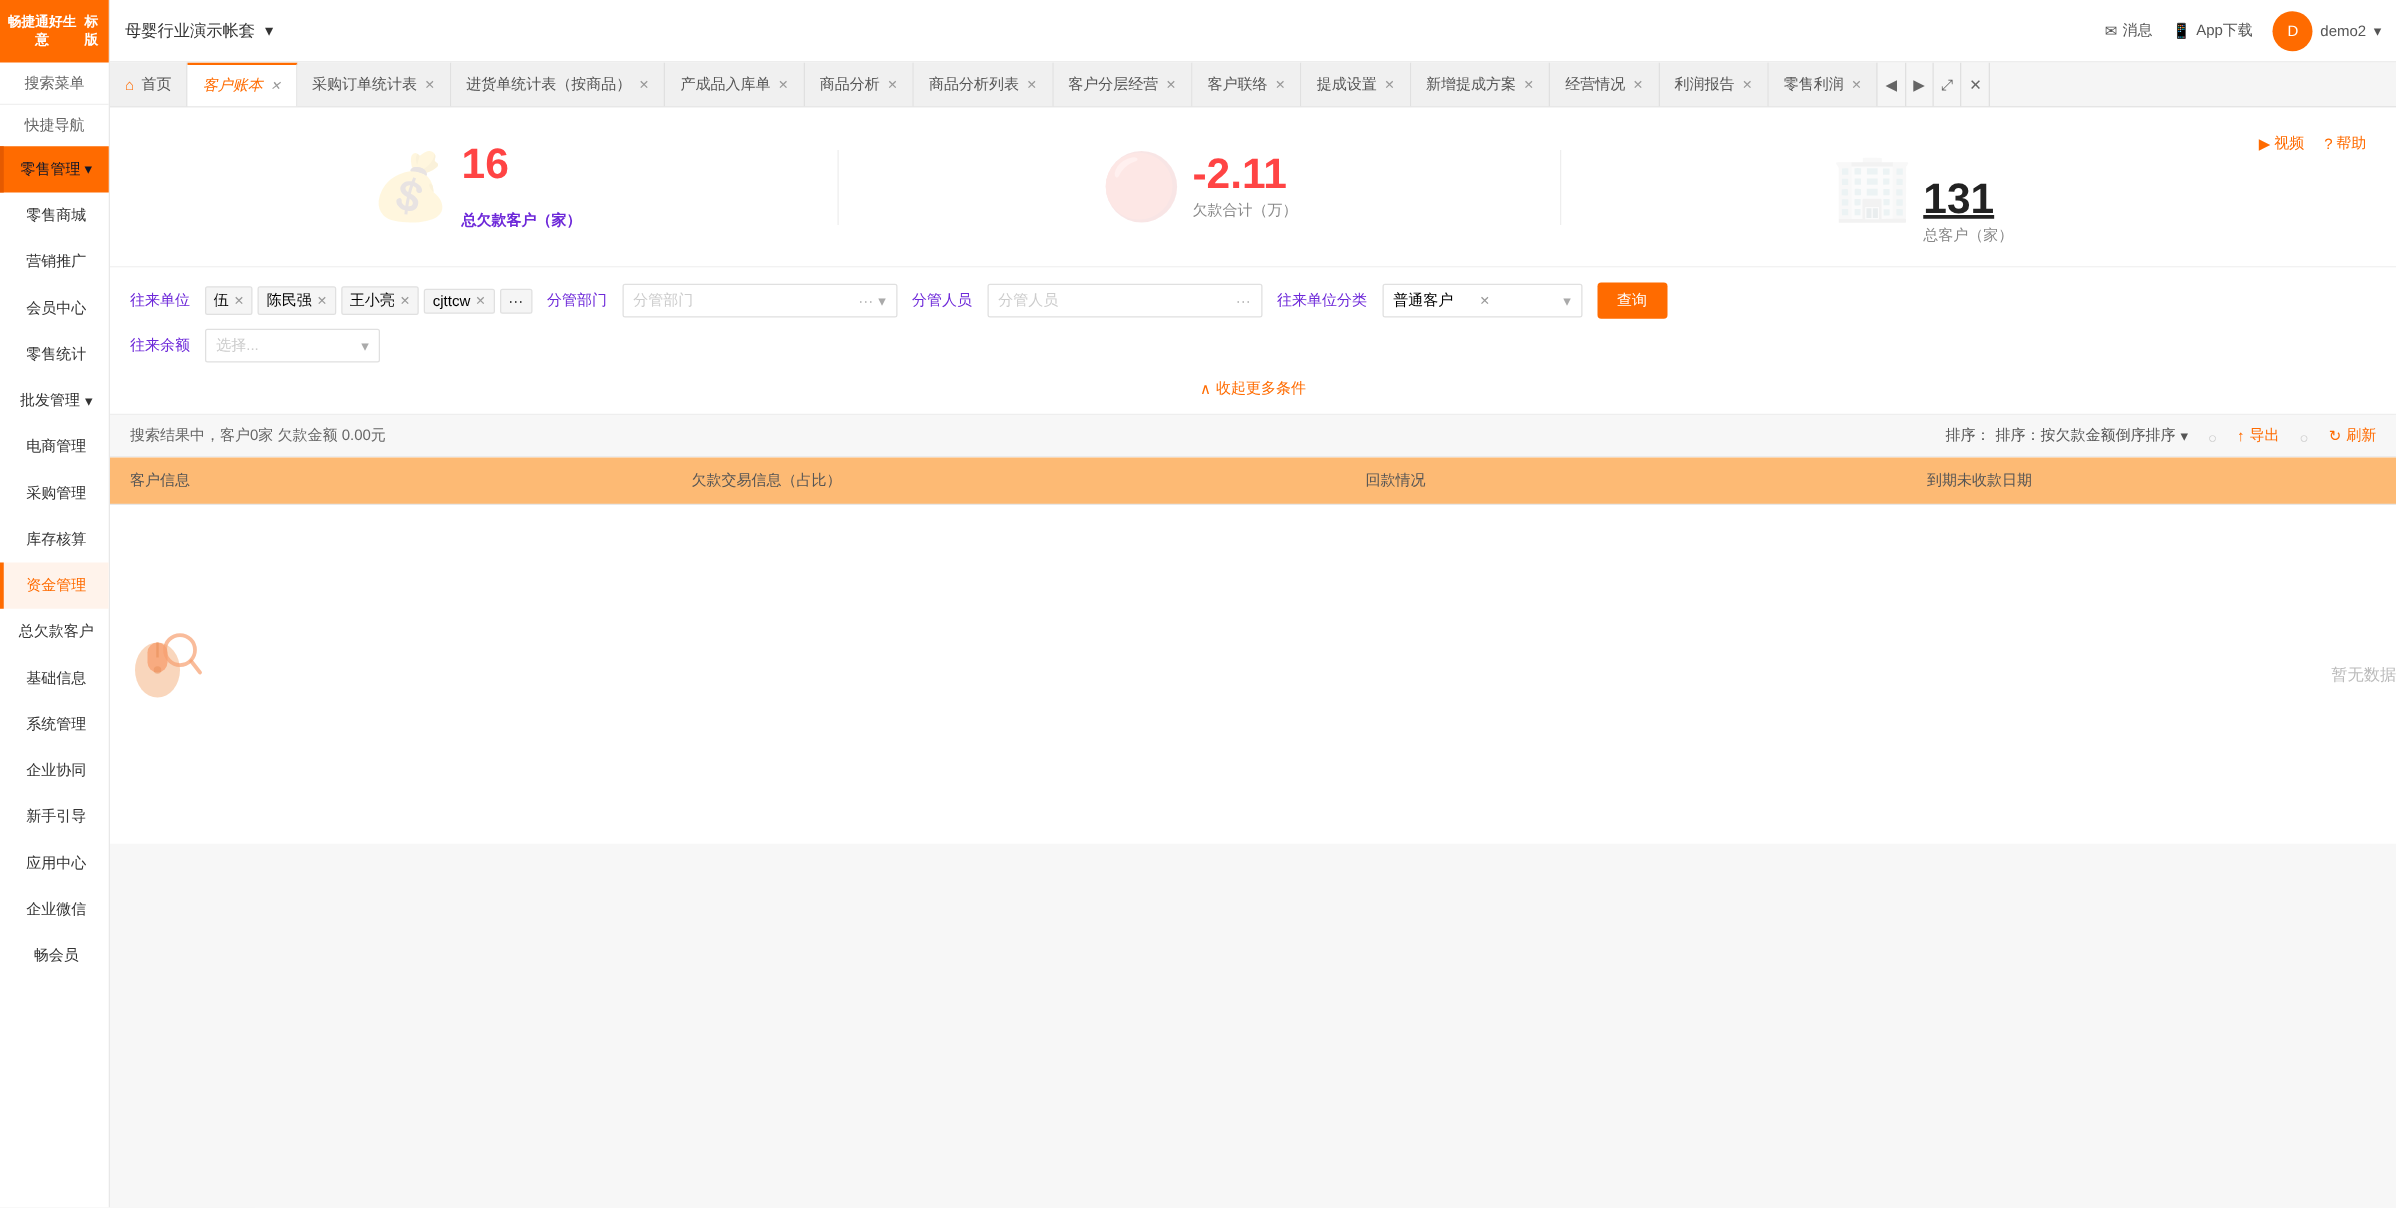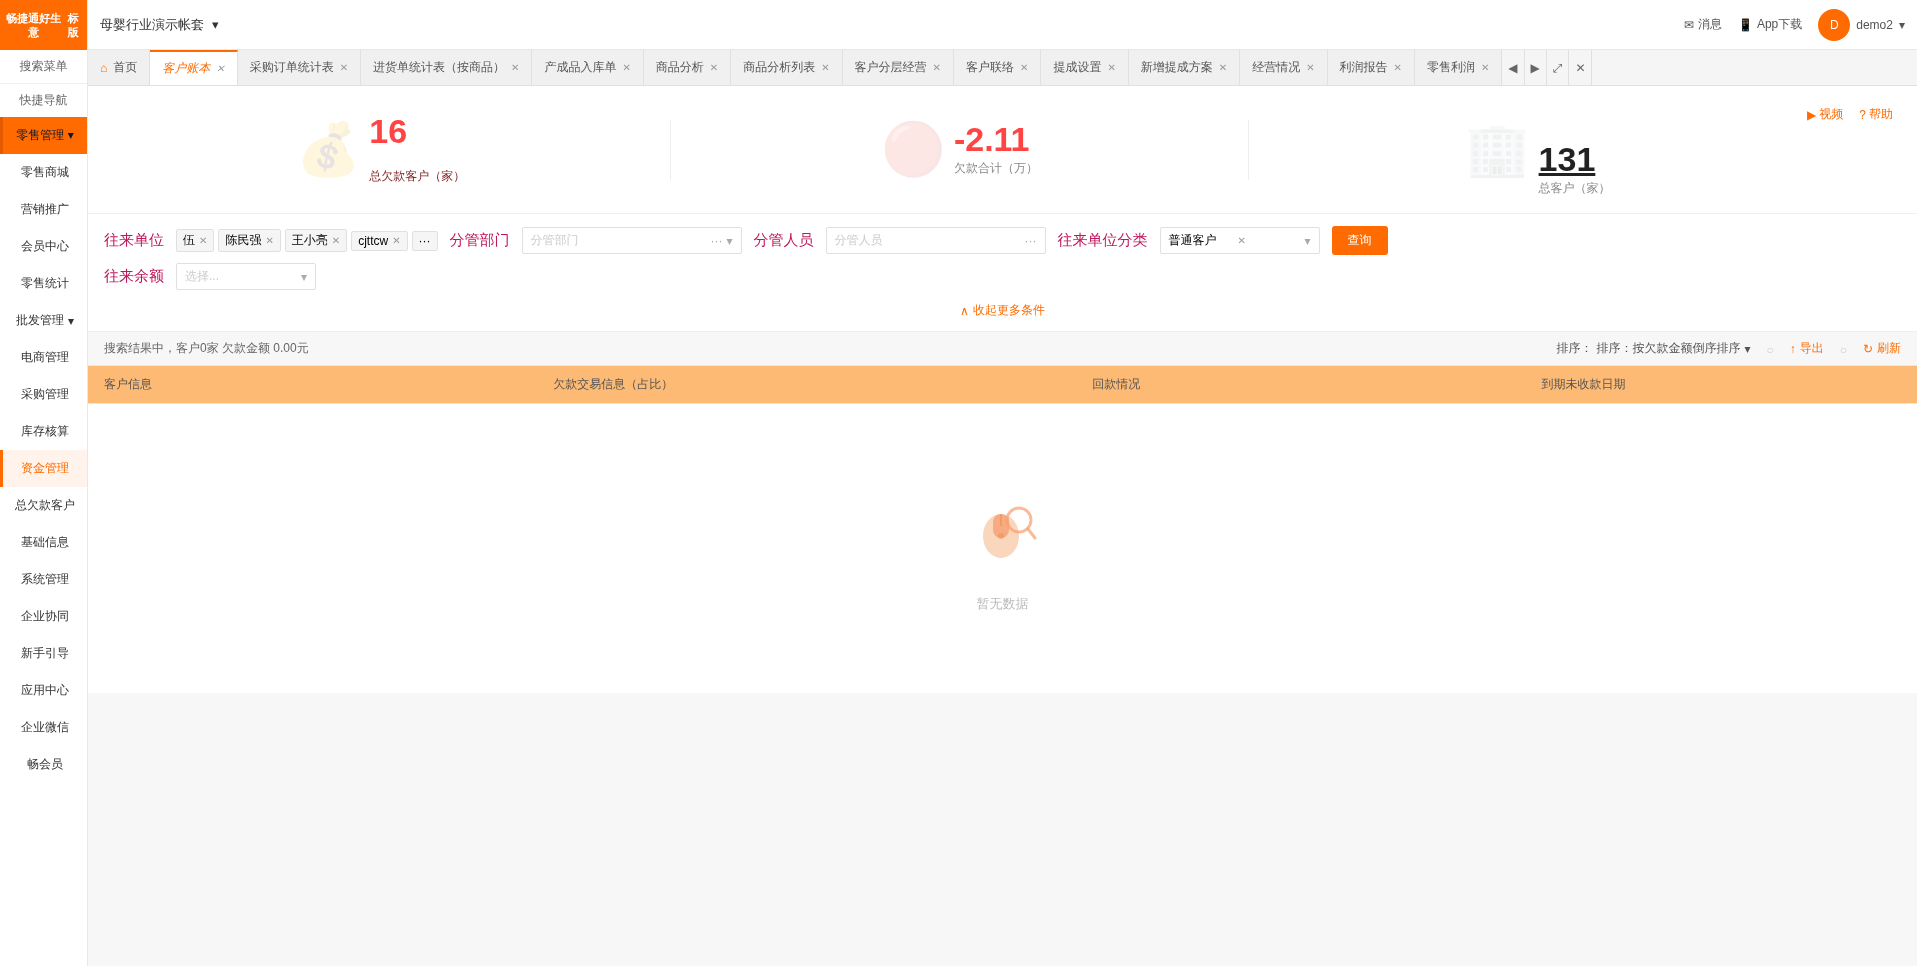--- a/index.html
+++ b/index.html
@@ -167,22 +167,22 @@
       border-bottom: 1px solid #eee;
     }
     .filter-row {
       display: flex;
       align-items: center;
       gap: 12px;
       margin-bottom: 8px;
       flex-wrap: wrap;
     }
     .filter-label {
-      color: #be185d;
-      font-size: 15px;
+      color: #6d28d9;
+      font-size: 12px;
       white-space: nowrap;
     }
     .filter-tags {
       display: flex;
       align-items: center;
       gap: 4px;
       flex-wrap: wrap;
     }
     .filter-tag {
       background: #f5f5f5;
@@ -244,21 +244,21 @@
       font-weight: normal;
     }
     .th-cell:nth-child(1) { flex: 2.5; }
     .th-cell:nth-child(2) { flex: 3; }
     .th-cell:nth-child(3) { flex: 2.5; }
     .th-cell:nth-child(4) { flex: 2; }
 
     
     .empty-state {
       display: flex;
-      flex-direction: column;
+      flex-direction: row;
       align-items: center;
       justify-content: space-between;
       padding: 80px 0;
     }
     .empty-icon {
       font-size: 80px;
       margin-bottom: 12px;
     }
     .empty-text {
       color: #bbb;
@@ -434,21 +434,21 @@
   </div>
 
   <div class="content-area">
 
     <div class="stats-bar">
 
       <div style="display:flex;align-items:center;flex:1;justify-content:center;">
         <div style="opacity:0.15;font-size:52px;margin-right:8px;">💰</div>
         <div>
           <div style="font-size:34px;font-weight:bold;color:#ff4444;line-height:1;">16</div>
-          <div style="font-size:12px;color:#7f1d1d;margin-top:20px;">总欠款客户（家）</div>
+          <div style="font-size:12px;color:#6d28d9;margin-top:20px;font-weight:bold;">总欠款客户（家）</div>
         </div>
       </div>
       <div class="divider-v"></div>
 
       <div style="display:flex;align-items:center;flex:1;justify-content:center;">
         <div style="opacity:0.12;font-size:52px;margin-right:8px;">🔴</div>
         <div>
           <div style="font-size:34px;font-weight:bold;color:#ff4444;line-height:1;">-2.11</div>
           <div style="font-size:12px;color:#888;margin-top:4px;">欠款合计（万）</div>
         </div>

